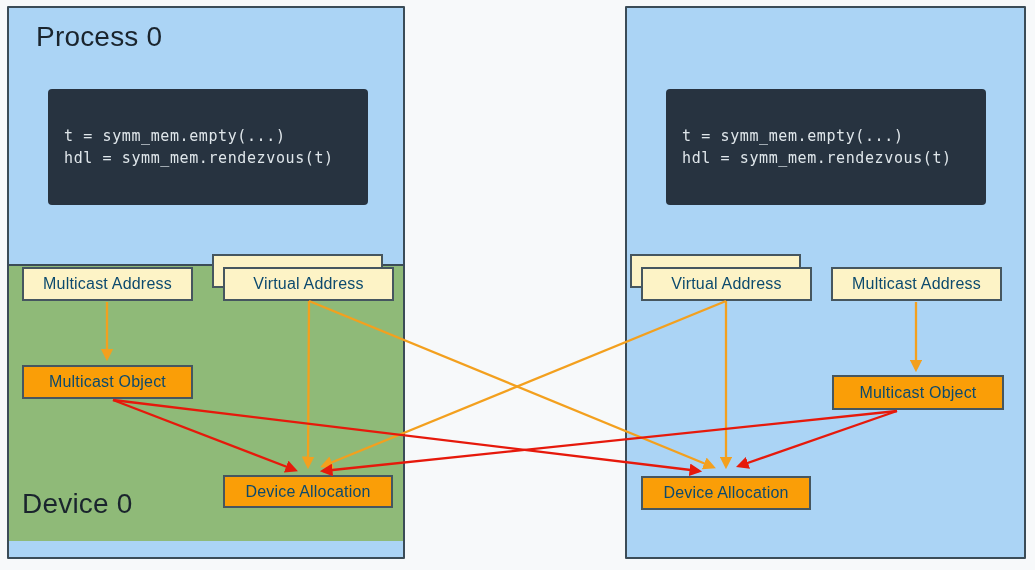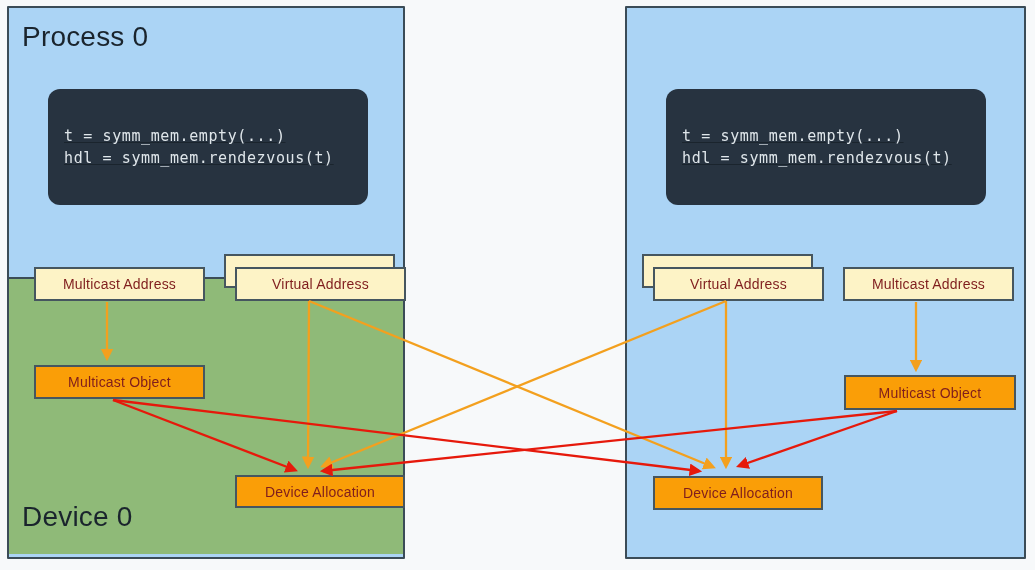--- a/index.html
+++ b/index.html
@@ -28,58 +28,56 @@
   }
   .panel{
     position:absolute;
     background:var(--process-fill);
     border:2px solid var(--panel-border);
     border-radius:1px;
   }
   .panel-left{left:7px;top:6px;width:398px;height:553px;}
   .panel-right{left:625px;top:6px;width:401px;height:553px;}
   .device-area{
-    position:absolute;left:0;right:0;bottom:3px;height:277px;
+    position:absolute;left:0;right:0;bottom:16px;height:277px;
     background:var(--device-fill);
     border-top:2px solid var(--panel-border);
   }
   .headline{
     position:absolute;
     font-size:28px;font-weight:400;line-height:1.1;
     color:var(--text-dark);letter-spacing:0.2px;
     white-space:nowrap;
   }
-  .process-title{top:14px;}
+  .process-title{top:14px;margin-left:14px;}
   .device-title{top:223px;}
   .align-left{left:13px;}
   .align-right{right:15px;}
   .code-box{
     position:absolute;left:39px;top:81px;
     width:320px;height:116px;
     background:var(--code-fill);
-    border-radius:12px;
+    border-radius:4px;
     padding:36px 4px 0 16px;
-    text-decoration:underline;
   }
   .code-line{
     font-family:"DejaVu Sans Mono",monospace;
     font-size:15px;line-height:22px;
     letter-spacing:0.6px;
     color:var(--code-text);
     white-space:pre;
   }
   .node{
     position:absolute;
     width:171px;height:34px;
     border:2px solid var(--box-border);
     display:flex;align-items:center;justify-content:center;
-    font-size:14px;letter-spacing:0.2px;
-    color:#7f1d1d;
+    font-size:16px;letter-spacing:0.2px;
+    color:#0c4a6e;
     white-space:nowrap;
-    margin-left:12px;
   }
   .yellow{background:var(--address-fill);}
   .orange{background:var(--object-fill);}
   .overlay{
     position:absolute;left:0;top:0;width:1035px;height:570px;
     pointer-events:none;z-index:10;
   }
 </style>
 </head>
 <body>

